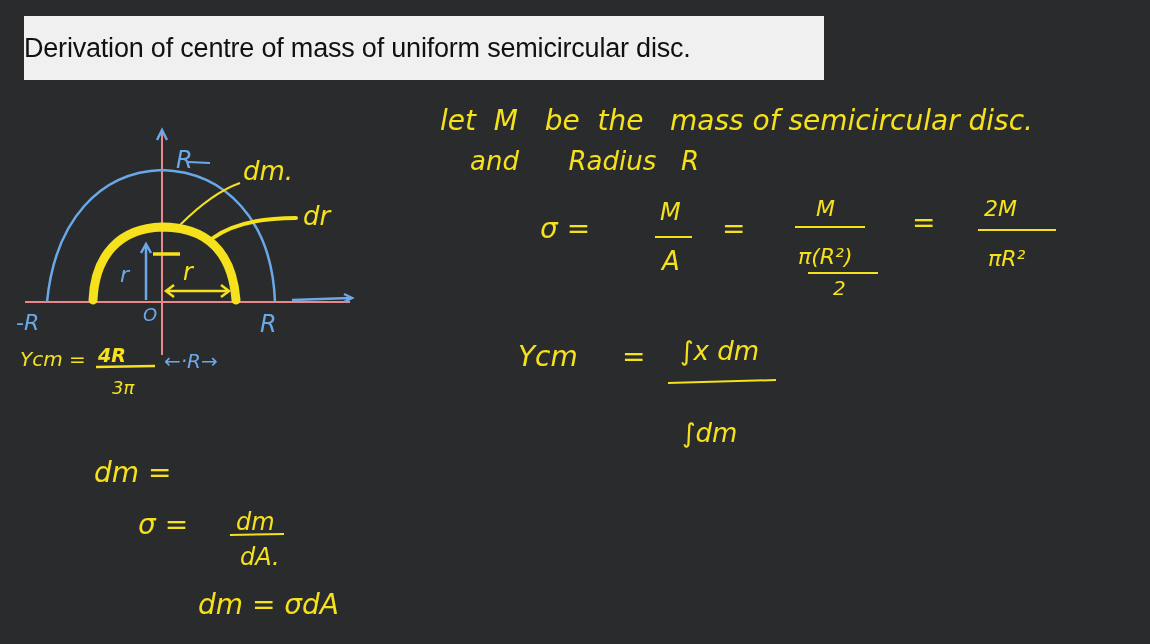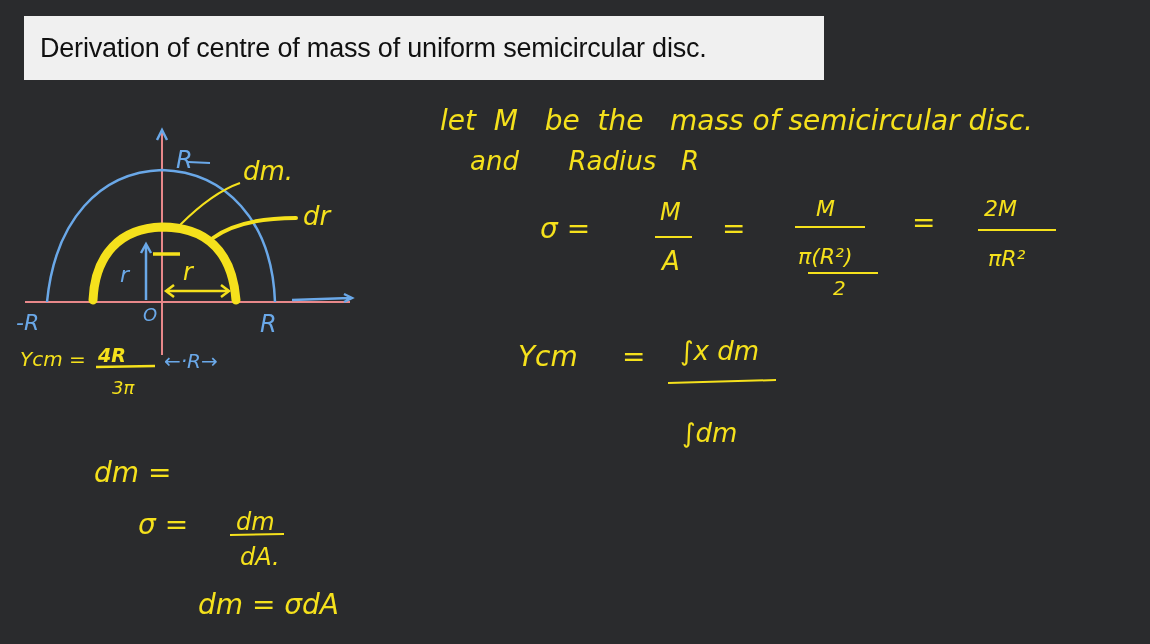--- a/index.html
+++ b/index.html
@@ -3,21 +3,21 @@
 <meta charset="utf-8">
 <style>
   html, body { margin:0; padding:0; }
   body {
     width:1150px; height:644px; overflow:hidden;
     background:#2a2b2d; position:relative;
     font-family:"Liberation Sans", sans-serif;
   }
   .title-box {
     position:absolute; left:24px; top:16px; width:800px; height:64px;
-    background:#f0f0f0; box-sizing:border-box; padding-left:16px;
+    background:#f0f0f0; box-sizing:border-box; 
     display:flex; align-items:center;
   }
   .title-text { font-size:27px; color:#111; font-family:"Liberation Sans", sans-serif; letter-spacing:-0.2px; }
   svg.board { position:absolute; left:0; top:0; }
   .hw { font-family:"DejaVu Sans", sans-serif; fill:#f5e11c; font-style:italic; }
   .hw-blue { font-family:"DejaVu Sans", sans-serif; fill:#6aa8e8; font-style:italic; }
 </style>
 </head>
 <body>
 

